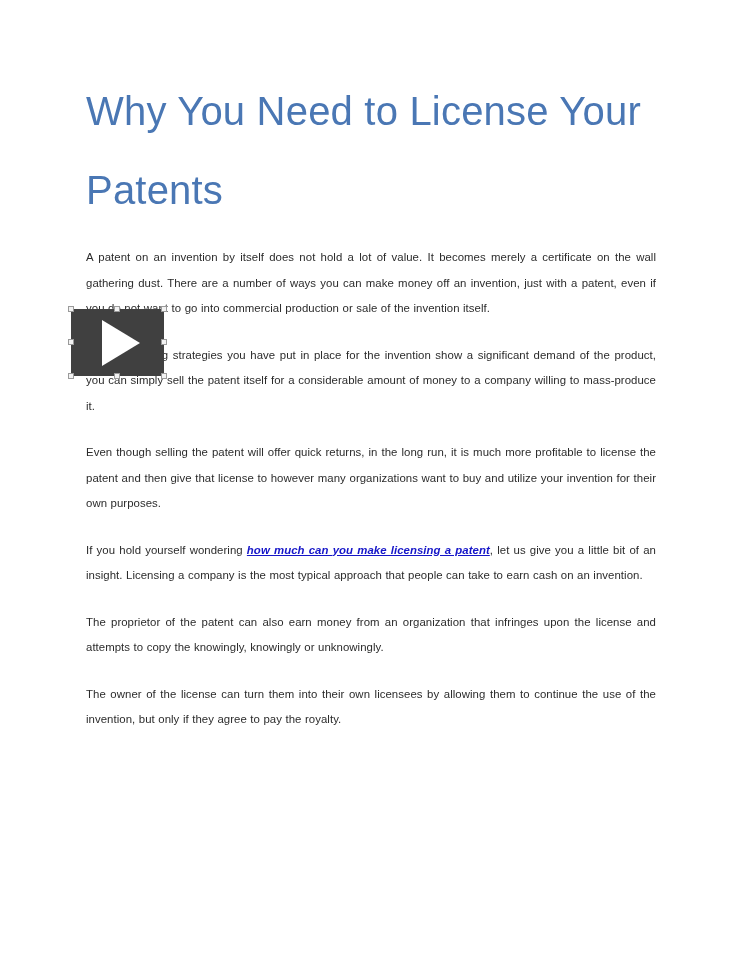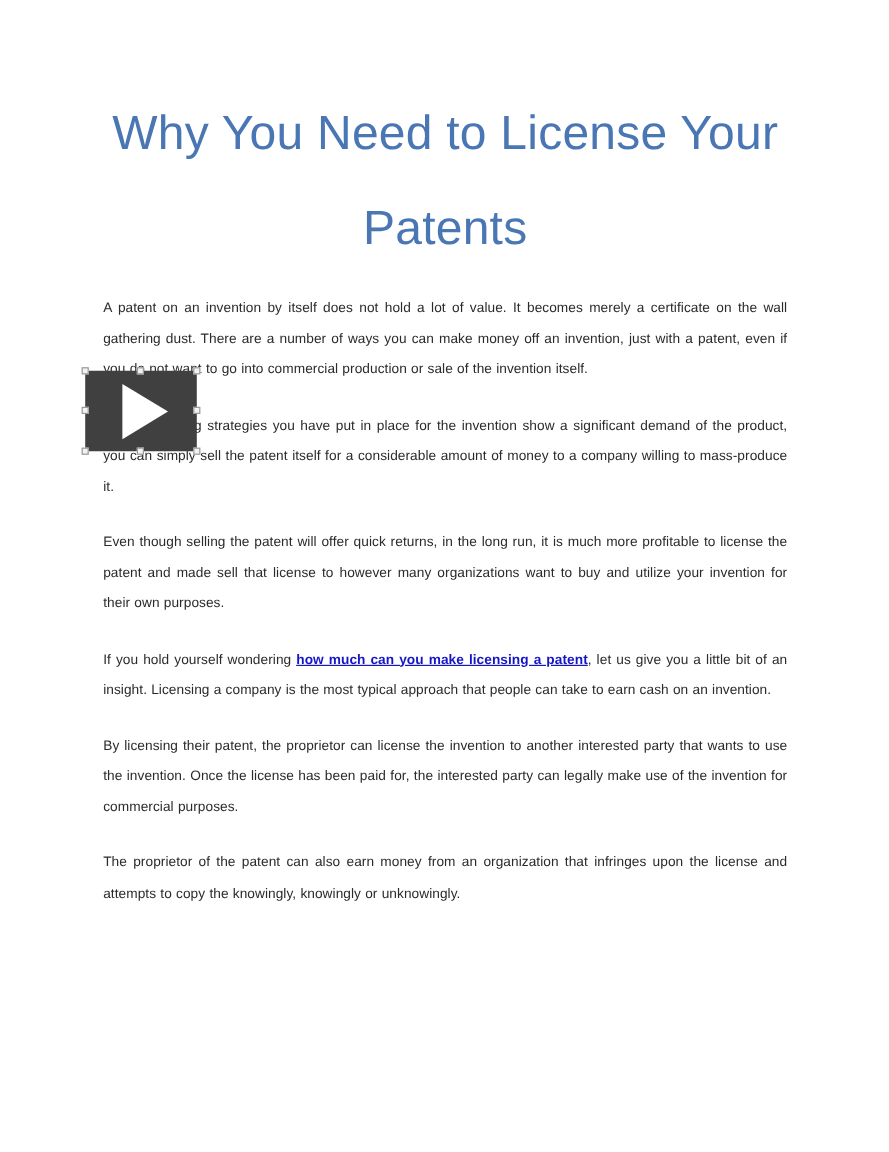--- a/index.html
+++ b/index.html
@@ -21,21 +21,20 @@
     height: 960px;
     background: #ffffff;
     box-sizing: border-box;
   }
 
   .doc-title {
     position: absolute;
     left: 86px;
     top: 72px;
     width: 570px;
-    text-align: center;
     color: #4a77b4;
     font-family: "Liberation Sans", sans-serif;
     font-size: 40px;
     font-weight: 400;
     line-height: 1.98;
     letter-spacing: 0.2px;
   }
 
   .body-block {
     position: absolute;
@@ -57,20 +56,21 @@
   }
 
   p.para:last-child {
     margin-bottom: 0;
   }
 
   a.inline-link {
     color: #1515c8;
     text-decoration: underline;
     font-weight: 600;
+    font-style: italic;
   }
 
   
   .video-overlay {
     position: absolute;
     left: 68px;
     top: 306px;
     width: 99px;
     height: 73px;
   }
@@ -116,29 +116,29 @@
 <div class="page">
 
   <div class="doc-title">Why You Need to License Your Patents</div>
 
   <div class="body-block">
 
     <p class="para">A patent on an invention by itself does not hold a lot of value. It becomes merely a certificate on the wall gathering dust. There are a number of ways you can make money off an invention, just with a patent, even if you do not want to go into commercial production or sale of the invention itself.</p>
 
     <p class="para">If the marketing strategies you have put in place for the invention show a significant demand of the product, you can simply sell the patent itself for a considerable amount of money to a company willing to mass-produce it.</p>
 
-    <p class="para">Even though selling the patent will offer quick returns, in the long run, it is much more profitable to license the patent and made sell that license to however many organizations want to buy and utilize your invention for their own purposes.</p>
+    <p class="para">Even though selling the patent will offer quick returns, in the long run, it is much more profitable to license the patent and then give that license to however many organizations want to buy and utilize your invention for their own purposes.</p>
 
     <p class="para"><span>If you hold yourself wondering </span><a class="inline-link" href="#">how much can you make licensing a patent</a><span>, let us give you a little bit of an insight. Licensing a company is the most typical approach that people can take to earn cash on an invention.</span></p>
 
-    <p class="para">By licensing their patent, the proprietor can license the invention to another interested party that wants to use the invention. Once the license has been paid for, the interested party can legally make use of the invention for commercial purposes.</p>
 
 
     <p class="para">The proprietor of the patent can also earn money from an organization that infringes upon the license and attempts to copy the knowingly, knowingly or unknowingly.</p>
 
+    <p class="para">The owner of the license can turn them into their own licensees by allowing them to continue the use of the invention, but only if they agree to pay the royalty.</p>
 
   </div>
 
   <div class="video-overlay">
     <div class="plate"></div>
     <div class="play-triangle"></div>
     <span class="handle tl"></span>
     <span class="handle tm"></span>
     <span class="handle tr"></span>
     <span class="handle ml"></span>

